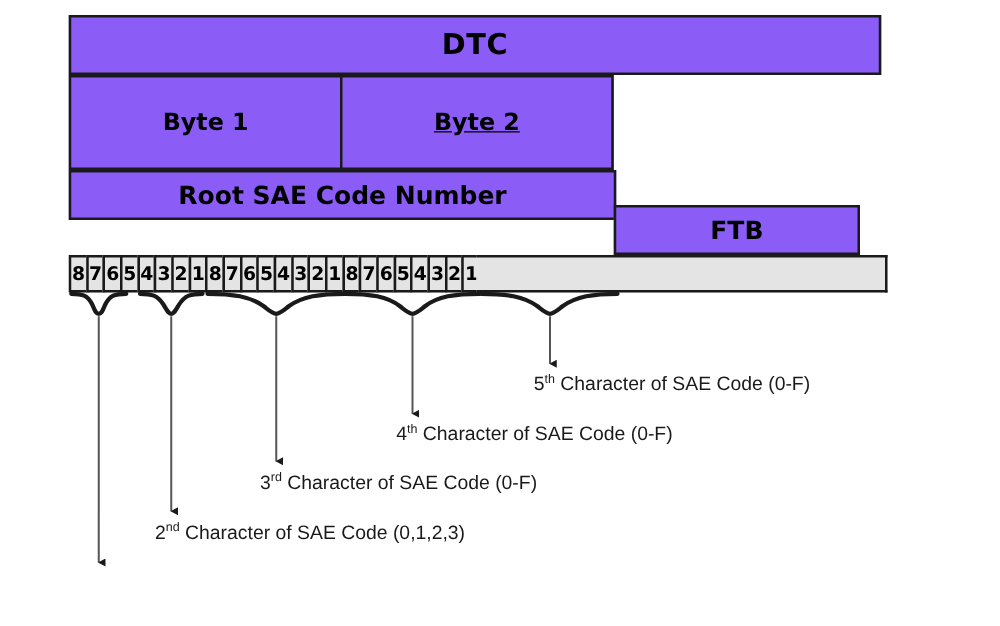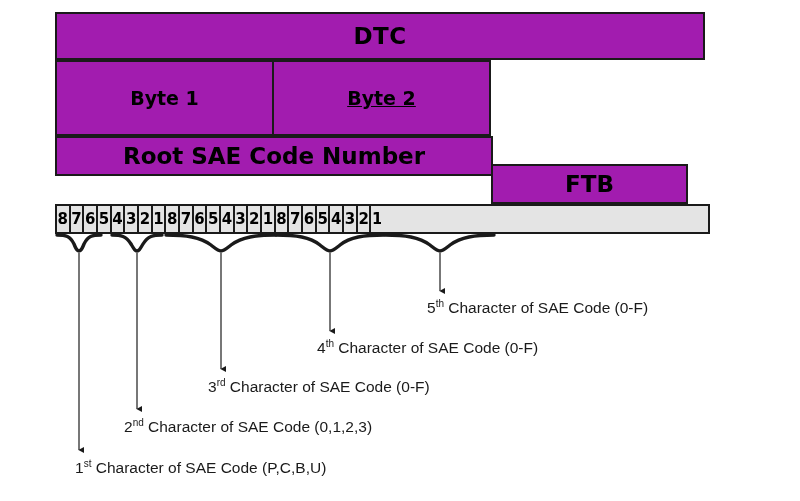--- a/index.html
+++ b/index.html
@@ -10,33 +10,33 @@
     position:relative;
     overflow:hidden;
   }
   #stage{position:absolute;left:0;top:0;width:800px;height:501px;}
 
   
   .tbl{position:absolute;left:55px;top:12px;width:655px;}
   .row{display:flex;width:100%;box-sizing:border-box;}
 
   .cell{
-    background:#a21caf;
+    background:#8b5cf6;
     border:2px solid #1a1a1a;
     box-sizing:border-box;
     display:flex;align-items:center;justify-content:center;
     font-weight:bold;
     color:#000;
     margin-right:-2px;
   }
   .cell:last-child{margin-right:0;}
 
   .r-dtc{height:48px;width:650px;font-size:23px;letter-spacing:.5px;}
   .r-byte{height:76px;font-size:19px;}
-  .r-field{height:40px;font-size:23px;}
+  .r-field{height:40px;font-size:20px;}
   .r-bits .bitcell{
     height:30px;width:27.3px;
     font-size:15px;
     background:#e4e4e4;
     border:2px solid #1a1a1a;
     box-sizing:border-box;
     display:flex;align-items:center;justify-content:center;
     font-weight:bold;margin-right:-2px;
   }
   .bit-pad{width:100%;height:30px;border:2px solid #1a1a1a;border-left:none;
@@ -162,17 +162,14 @@
   </div>
 
   <div class="cap" style="left:208px;top:377px;">
     <span>3</span><sup>rd</sup><span> Character of SAE Code (0-F)</span>
   </div>
 
   <div class="cap" style="left:124px;top:417px;">
     <span>2</span><sup>nd</sup><span> Character of SAE Code (0,1,2,3)</span>
   </div>
 
-  <div class="cap" style="left:75px;top:458px;">
-    <span>1</span><sup>st</sup><span> Character of SAE Code (P,C,B,U)</span>
-  </div>
 
 </div>
 
 </body></html>

